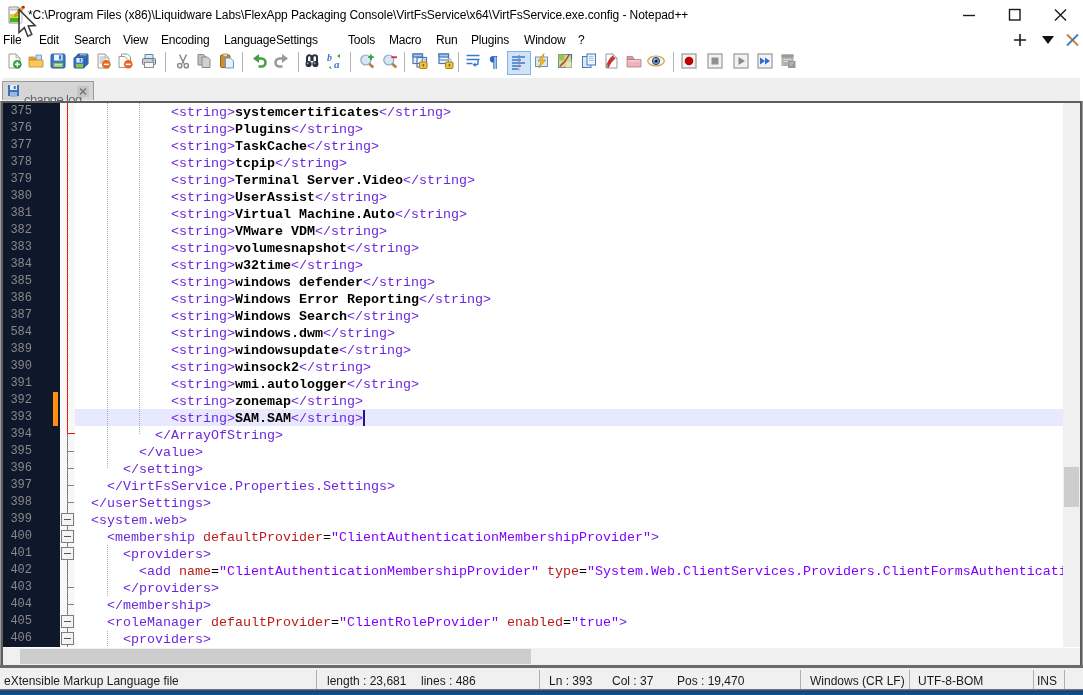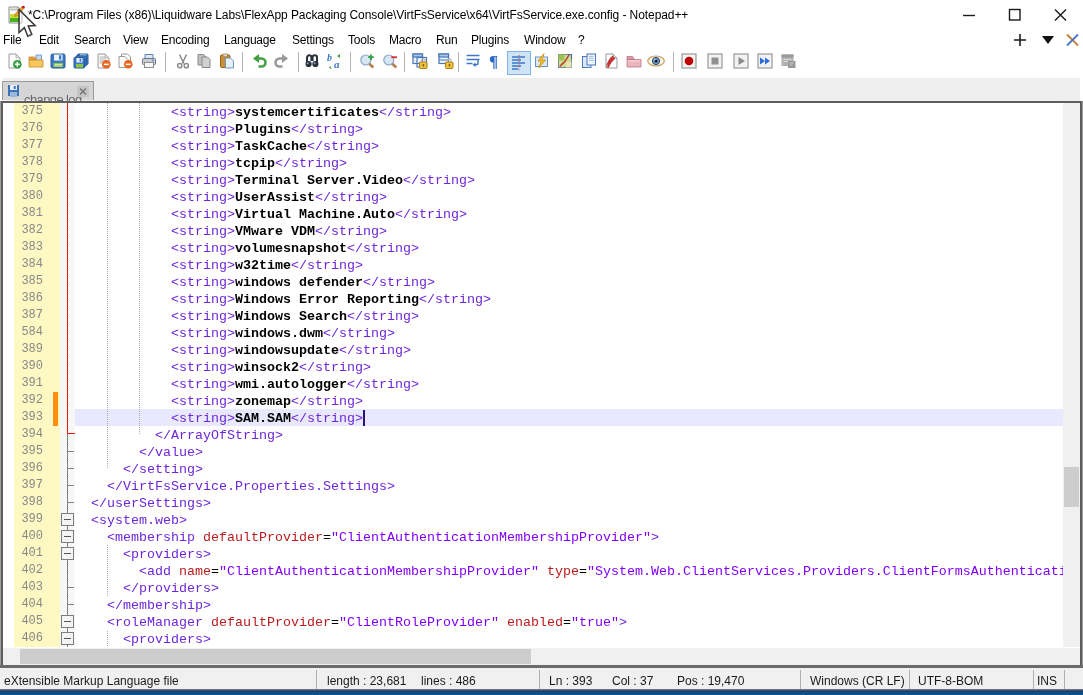--- a/index.html
+++ b/index.html
@@ -12,21 +12,21 @@
 .tsep{position:absolute;top:52px;width:1px;height:20px;background:#b4b4b4}
 
 #tabbar{position:absolute;left:3px;top:78px;width:1077px;height:23px;background:#efefef}
 #tab1{position:absolute;left:2px;top:81px;width:92px;height:19px;background:#d5d5d5;border:1px solid #9a9a9a;border-bottom:none}
 #tab1 .txt{position:absolute;left:21px;top:10px;font-size:13px;color:#696969;white-space:nowrap;letter-spacing:-0.6px}
 #tab2{position:absolute;left:94px;top:78px;width:157px;height:23px;background:#f2f2f2;border-left:1px solid #8a8a8a;border-right:2px solid #5e5e5e}
 #tab2 .ot{position:absolute;left:0;top:0;width:100%;height:3px;background:#f9a12b}
 #tab2 .txt{position:absolute;left:29px;top:6px;font-size:11px;color:#0a0a14;white-space:nowrap;letter-spacing:-0.42px}
 #eborder{position:absolute;left:0px;top:101px;width:1083px;height:2px;background:#5e5e5e}
 
-#gutter{position:absolute;left:14px;top:103px;width:57px;height:544px;background:#fef9c3}
+#gutter{position:absolute;left:3px;top:103px;width:57px;height:544px;background:#0f172a}
 .lnum{position:absolute;width:29px;text-align:right;font-family:"Liberation Mono",monospace;font-size:12px;line-height:17px;color:#888;left:0}
 #chgbar{position:absolute;left:53px;top:392px;width:5px;height:34px;background:#ff8d12}
 #foldm{position:absolute;left:60px;top:103px;width:15px;height:544px;background:repeating-conic-gradient(#fff 0% 25%,#efefef 0% 50%);background-size:2px 2px}
 #redline{position:absolute;left:67px;top:103px;width:1px;height:331px;background:#f01800}
 #redtick{position:absolute;left:67px;top:433px;width:8px;height:1px;background:#f01800}
 #grayline{position:absolute;left:67px;top:434px;width:1px;height:213px;background:#818181}
 .ftick{position:absolute;left:68px;width:6px;height:1px;background:#818181}
 .fbox{position:absolute;left:61px;width:13px;height:13px;background:#f4f4f4;border:1px solid #7d7d7d}
 .fbox i{position:absolute;left:2px;top:5px;width:7px;height:1px;background:#555}
 #textarea{position:absolute;left:75px;top:103px;width:988px;height:544px;overflow:hidden;background:#fff}
@@ -76,21 +76,21 @@
  <rect x="49.5" y="1.5" width="10.5" height="10.5" fill="none" stroke="#1a1a1a" stroke-width="1.4"></rect>
  <path d="M95 1.5 l11 11 M106 1.5 l-11 11" stroke="#1a1a1a" stroke-width="1.4"></path>
 </svg>
 
 <div class="mi" style="left:3px">File</div>
 <div class="mi" style="left:39px">Edit</div>
 <div class="mi" style="left:74px">Search</div>
 <div class="mi" style="left:123px">View</div>
 <div class="mi" style="left:161px">Encoding</div>
 <div class="mi" style="left:224px">Language</div>
-<div class="mi" style="left:292px">Settings</div>
+<div class="mi" style="left:276px">Settings</div>
 <div class="mi" style="left:348px">Tools</div>
 <div class="mi" style="left:389px">Macro</div>
 <div class="mi" style="left:436px">Run</div>
 <div class="mi" style="left:471px">Plugins</div>
 <div class="mi" style="left:524px">Window</div>
 <div class="mi" style="left:578px">?</div>
 <svg class="abs" style="left:1012px;top:32px" width="68" height="16" viewBox="0 0 68 16">
  <path d="M8 2 v12 M2 8 h12" stroke="#1a1a1a" stroke-width="1.6"></path>
  <path d="M30 4 h12 l-6 8 z" fill="#101010"></path>
  <path d="M55 2.5 l11 11" stroke="#c8823c" stroke-width="2"></path>

